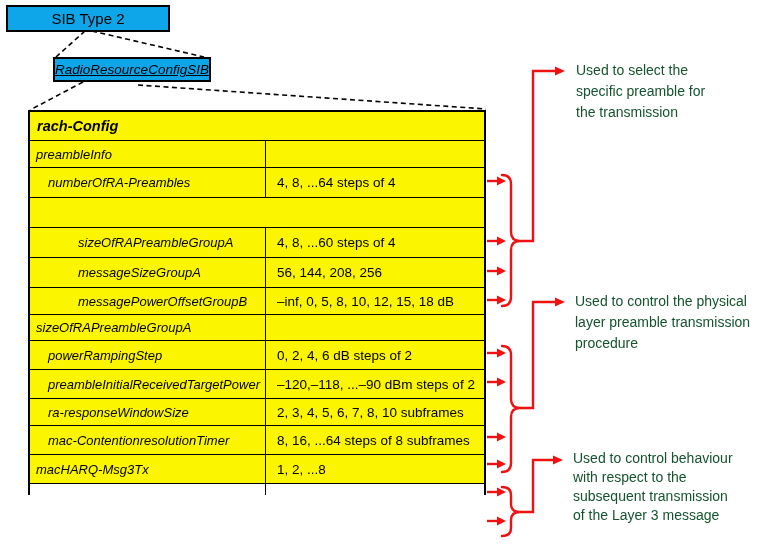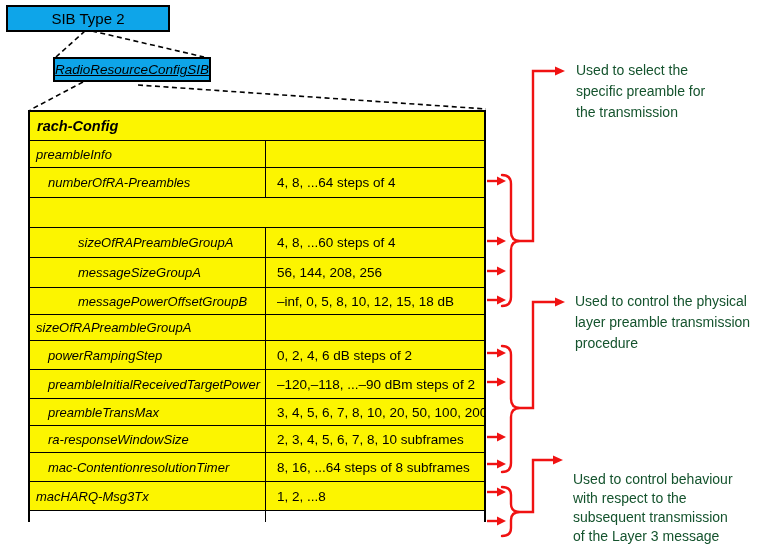--- a/index.html
+++ b/index.html
@@ -47,21 +47,21 @@
   .tr.stub .td{background:#fff;}
 
   .overlay{position:absolute;left:0;top:0;z-index:20;pointer-events:none;}
 
   .ann{
     position:absolute;z-index:15;white-space:pre-line;
     font:14px/21px "Liberation Sans",sans-serif;color:#14532d;
   }
   .ann1{left:576px;top:60px;}
   .ann2{left:575px;top:291px;}
-  .ann3{left:573px;top:470px;line-height:19px;}
+  .ann3{left:573px;top:449px;line-height:19px;}
 </style>
 </head>
 <body>
 
 <div class="box sib-box">
   <span>SIB Type 2</span>
 </div>
 <div class="box rrc-box">
   <span>RadioResourceConfigSIB</span>
 </div>
@@ -96,24 +96,20 @@
     <div class="td name ind0">sizeOfRAPreambleGroupA</div>
     <div class="td val"></div>
   </div>
   <div class="tr" style="height:29px">
     <div class="td name ind1">powerRampingStep</div>
     <div class="td val">0, 2, 4, 6 dB steps of 2</div>
   </div>
   <div class="tr" style="height:29px">
     <div class="td name ind1">preambleInitialReceivedTargetPower</div>
     <div class="td val">–120,–118, ...–90 dBm steps of 2</div>
-  </div>
-  <div class="tr" style="height:27px">
-    <div class="td name ind1">preambleTransMax</div>
-    <div class="td val">3, 4, 5, 6, 7, 8, 10, 20, 50, 100, 200</div>
   </div>
   <div class="tr" style="height:27px">
     <div class="td name ind1">ra-responseWindowSize</div>
     <div class="td val">2, 3, 4, 5, 6, 7, 8, 10 subframes</div>
   </div>
   <div class="tr" style="height:29px">
     <div class="td name ind1">mac-ContentionresolutionTimer</div>
     <div class="td val">8, 16, ...64 steps of 8 subframes</div>
   </div>
   <div class="tr" style="height:29px">

